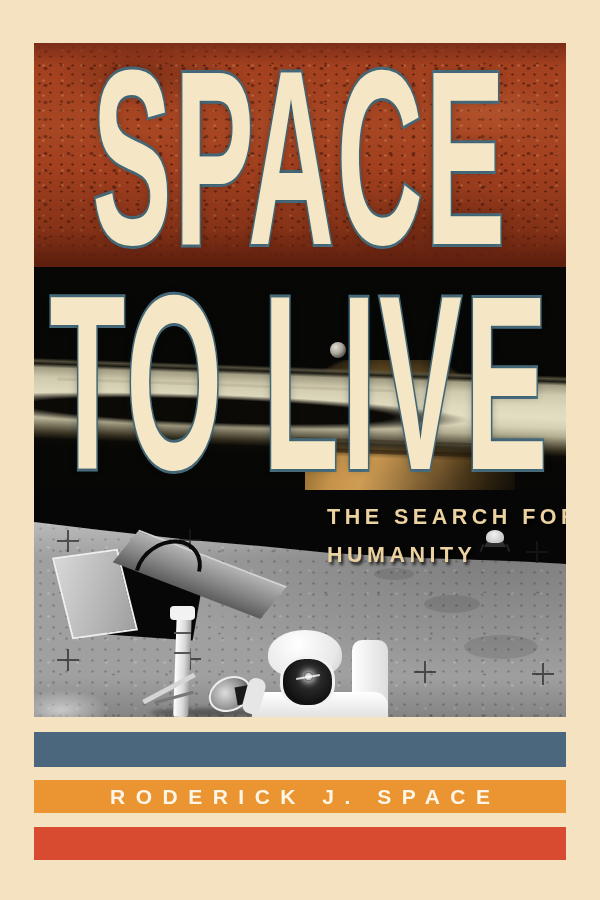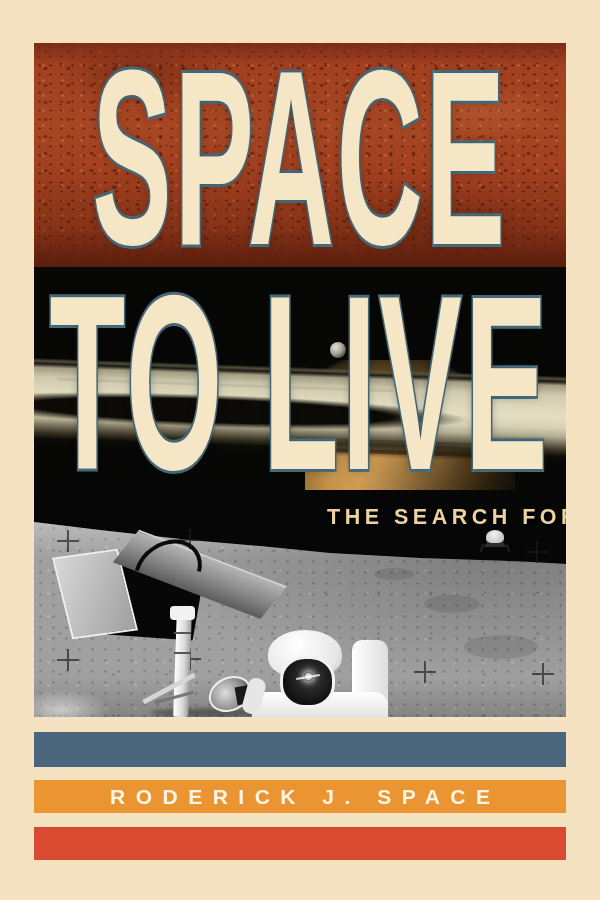--- a/index.html
+++ b/index.html
@@ -224,20 +224,21 @@
   <div id="visor-streak"></div>
   <div id="visor-glint"></div>
 
   <div id="lander-base"></div>
   <div id="lander"></div>
   <div id="lander-leg-l"></div>
   <div id="lander-leg-r"></div>
 
   <div id="subtitle">
     <div>THE SEARCH FOR</div>
+    <div>HUMANITY</div>
   </div>
 </div>
 
 <div class="stripe" id="stripe-blue"></div>
 <div class="stripe" id="stripe-orange">
   <span id="author">RODERICK J. SPACE</span>
 </div>
 <div class="stripe" id="stripe-red"></div>
 
 </body></html>

